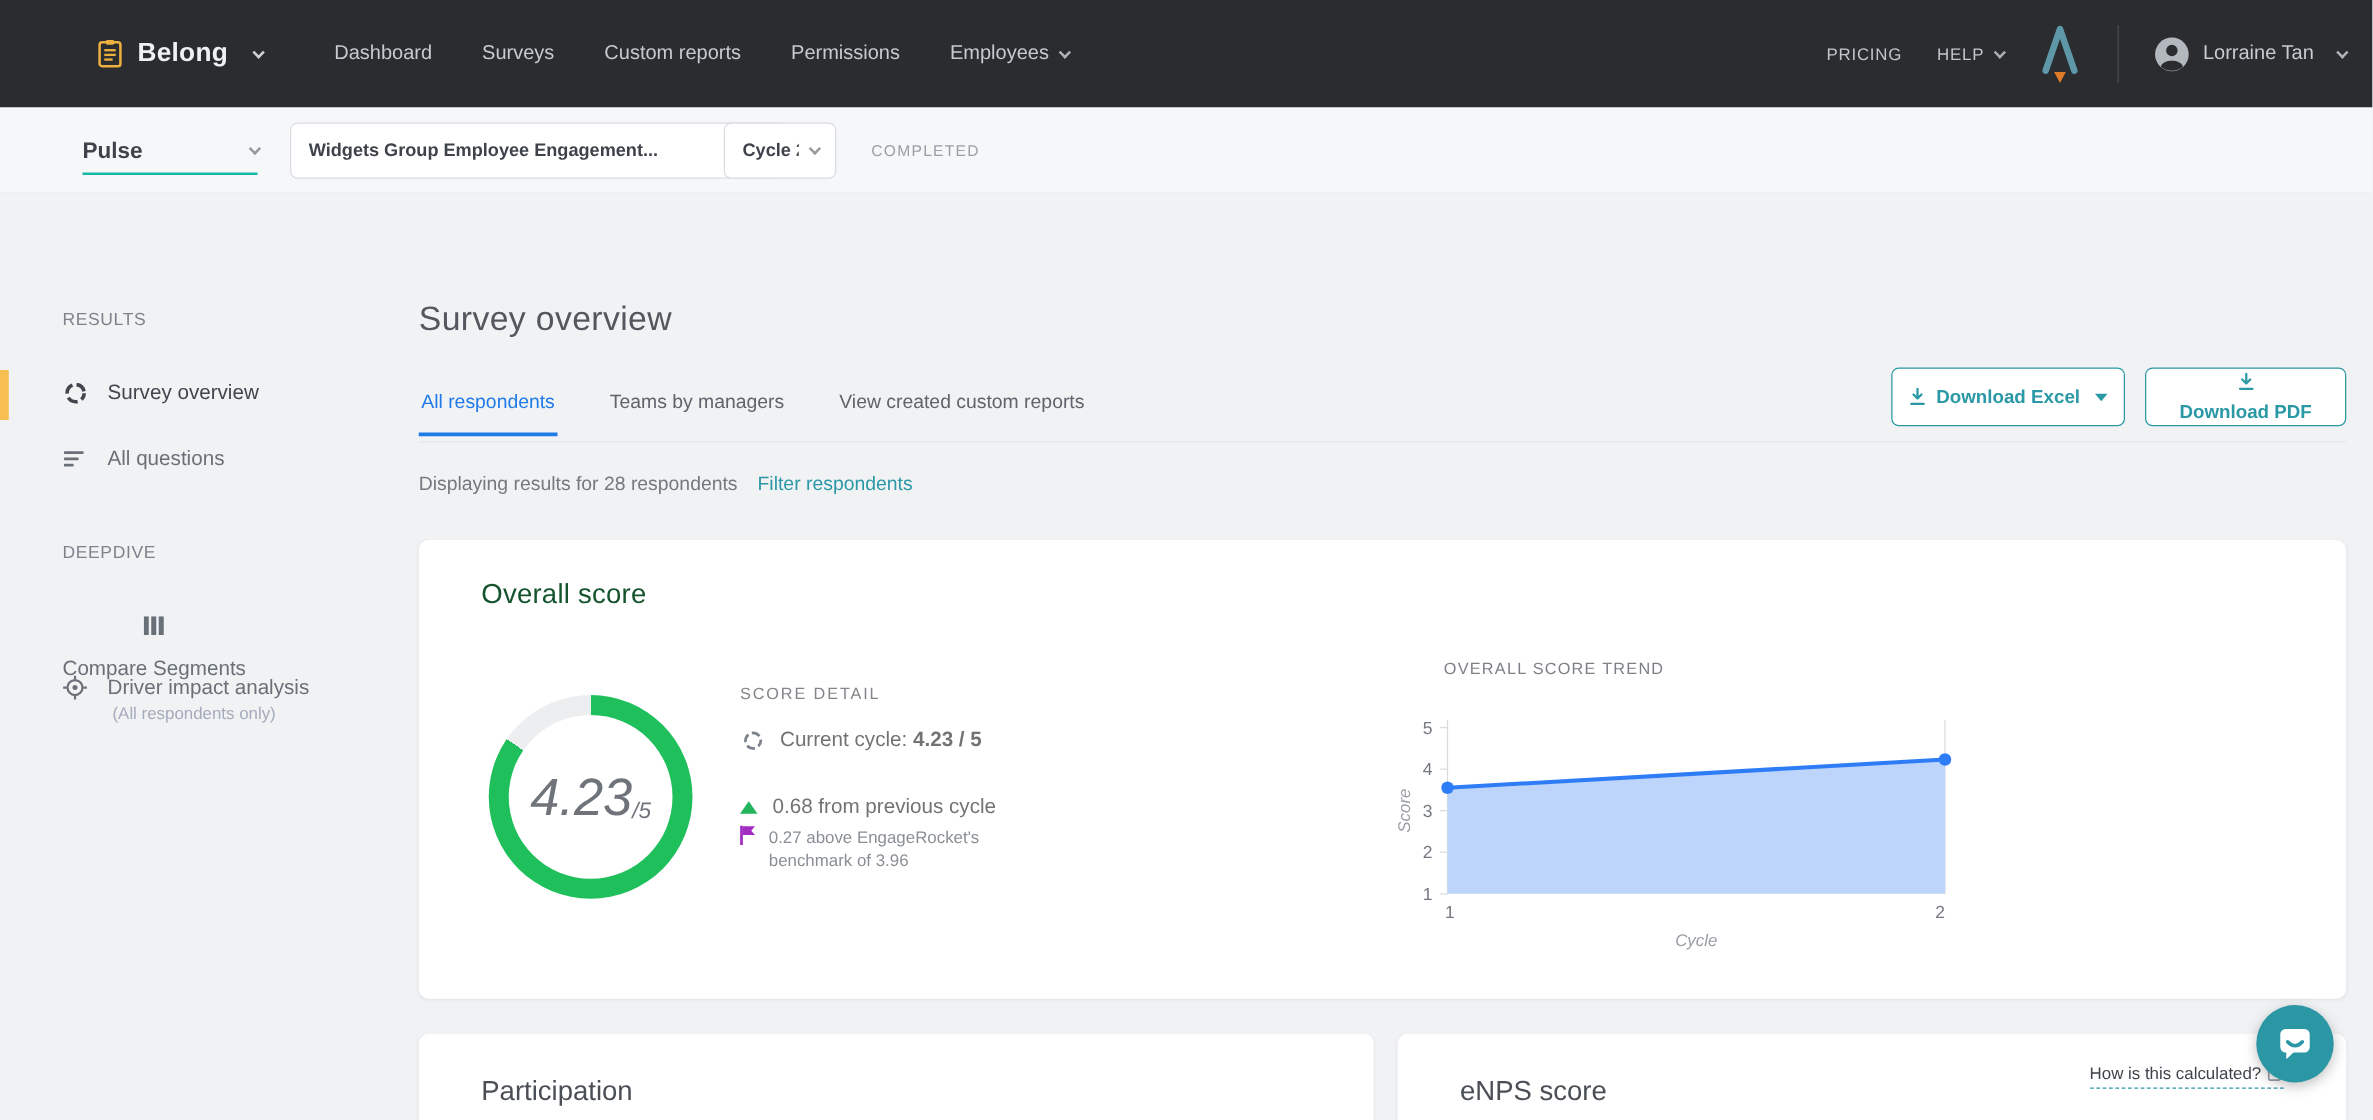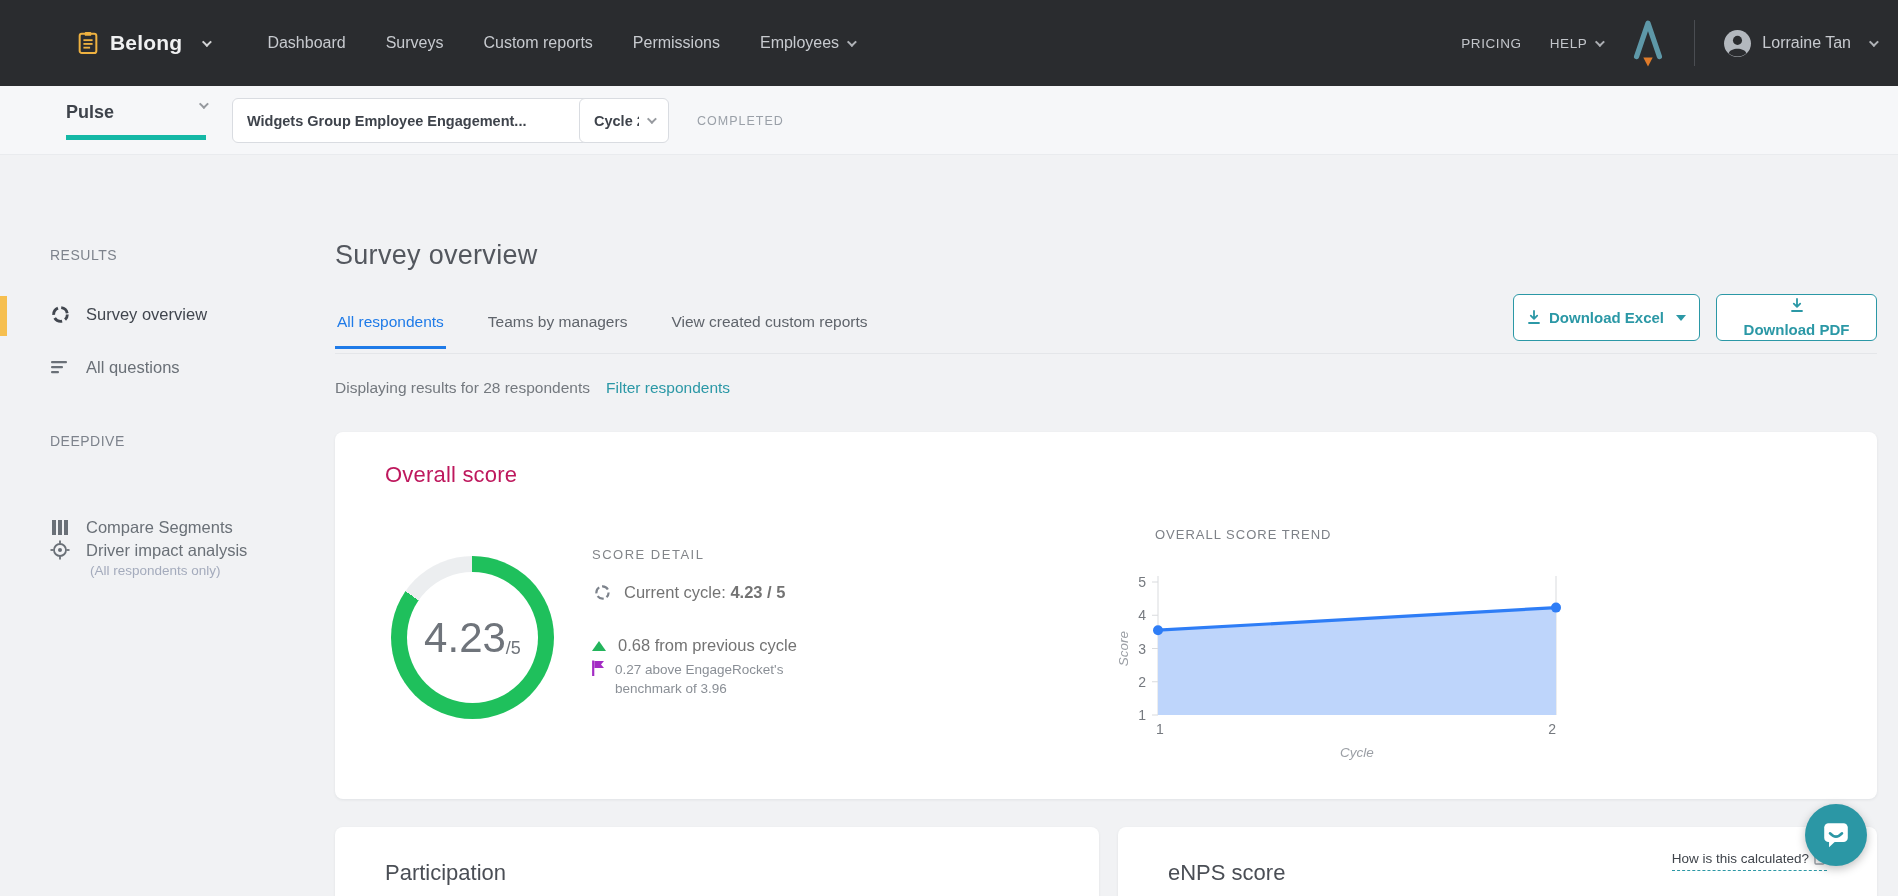--- a/index.html
+++ b/index.html
@@ -18,21 +18,21 @@
   .nav-small { color:#c2c5ca; font-size:13.5px; letter-spacing:0.6px; cursor:pointer; display:flex; align-items:center; }
   .nav-divider { width:1px; height:46px; background:#4a4d52; }
   .userbox { display:flex; align-items:center; gap:10px; color:#c7cacf; font-size:16px; cursor:pointer; }
   .chev { display:inline-block; width:7px; height:7px; border-right:2px solid currentColor;
     border-bottom:2px solid currentColor; transform:rotate(45deg) translateY(-2px); margin-left:8px; opacity:0.85; }
 
   
   .subbar { position:absolute; left:0; top:86px; width:1898px; height:69px; background:#f6f7f9;
     border-bottom:1px solid #e9ebee; }
   .pulse-wrap { position:absolute; left:66px; top:16px; width:140px; height:38px;
-    border-bottom:5px solid #14b8a6; display:flex; justify-content:space-between; cursor:pointer; }
+    border-bottom:2px solid #14b8a6; display:flex; align-items:center; justify-content:space-between; cursor:pointer; }
   .pulse-label { font-size:18px; font-weight:bold; color:#3e434b; }
   .pulse-wrap .chev { color:#85898f; }
   .selbox { position:absolute; top:12px; height:45px; background:#fff; border:1px solid #d9dce1; border-radius:6px;
     display:flex; align-items:center; justify-content:space-between; padding:0 14px; cursor:pointer; }
   .selbox-label { font-size:14.5px; font-weight:bold; color:#3e434b; white-space:nowrap; overflow:hidden; }
   .selbox .chev { color:#85898f; flex:0 0 auto; }
   .sel-survey { left:232px; width:399px; }
   .sel-cycle { left:579px; width:90px; }
   .status-text { position:absolute; left:697px; top:28px; font-size:12.5px; color:#9aa0a8; letter-spacing:1px; }
 
@@ -59,21 +59,21 @@
   .dl-pdf { left:1716px; width:161px;flex-direction:column; }
   .caret-down { width:0; height:0; border-left:5px solid transparent; border-right:5px solid transparent;
     border-top:6px solid currentColor; margin-left:4px; }
   .results-line { position:absolute; left:335px; top:379px; display:flex; align-items:center; gap:16px; }
   .results-text { font-size:15.5px; color:#74797f; }
   .link-teal { font-size:15.5px; color:#2b98a6; cursor:pointer; }
 
   
   .card { position:absolute; background:#fff; border-radius:8px; box-shadow:0 1px 3px rgba(40,50,60,0.08); }
   .card-overall { left:335px; top:432px; width:1542px; height:367px; }
-  .card-title { position:absolute; left:50px; top:30px; font-size:22px; color:#be185d; letter-spacing:0.2px; }
+  .card-title { position:absolute; left:50px; top:30px; font-size:22px; color:#14532d; letter-spacing:0.2px; }
   .donut { position:absolute; left:56px; top:124px; width:163px; height:163px; border-radius:50%; }
   .donut-inner { position:absolute; left:16px; top:16px; width:131px; height:131px; border-radius:50%;
     background:#fff; display:flex; align-items:center; justify-content:center; }
   .donut-score { font-size:42px; color:#6f747b; font-weight:300; }
   .donut-max { font-size:18px; color:#6f747b; margin-top:22px; }
   .detail-header { position:absolute; left:257px; top:115px; font-size:13px; color:#828589; letter-spacing:1.5px; }
   .detail-row { position:absolute; left:257px; display:flex; align-items:center; gap:12px; }
   .detail-text { font-size:16.5px; color:#737373; }
   .detail-text b { font-weight:bold; }
   .tri-up { width:0; height:0; border-left:7px solid transparent; border-right:7px solid transparent;
@@ -187,21 +187,21 @@
           <rect x="0" y="1" width="16" height="2.2" rx="1" fill="#6a7077"></rect>
           <rect x="0" y="6" width="12" height="2.2" rx="1" fill="#6a7077"></rect>
           <rect x="0" y="11" width="8" height="2.2" rx="1" fill="#6a7077"></rect>
         </svg>
     </span>
     <span class="lbl">All questions</span>
   </div>
 
   <div class="side-header" style="top:433px;">DEEPDIVE</div>
 
-  <div class="side-item" style="top:517px;">
+  <div class="side-item" style="top:490px;flex-direction:column;">
     <span class="sideicon">
       <svg width="17" height="15" viewBox="0 0 17 15">
           <rect x="0" y="0" width="4" height="15" fill="#6a7077"></rect>
           <rect x="6" y="0" width="4" height="15" fill="#6a7077"></rect>
           <rect x="12" y="0" width="4" height="15" fill="#6a7077"></rect>
         </svg>
     </span>
     <span class="lbl">Compare Segments</span>
   </div>
 
@@ -245,21 +245,21 @@
   </div>
 
   <div class="results-line">
     <span class="results-text">Displaying results for 28 respondents</span>
     <span class="link-teal">Filter respondents</span>
   </div>
 
   <div class="card card-overall">
     <div class="card-title">Overall score</div>
 
-    <div class="donut" id="donut" style="background: conic-gradient(rgb(31, 192, 92) 0deg, rgb(31, 192, 92) 84.6%, rgb(236, 238, 240) 84.6%, rgb(236, 238, 240) 100%);">
+    <div class="donut" id="donut" style="background: conic-gradient(rgb(31, 192, 92) 0deg, rgb(31, 192, 92) 84.6%, rgb(236, 238, 240) 84.6%, rgb(236, 238, 240) 100%); font-style: italic;">
       <div class="donut-inner">
         <span class="donut-score">4.23</span>
         <span class="donut-max">/5</span>
       </div>
     </div>
 
     <div class="detail-header">SCORE DETAIL</div>
 
     <div class="detail-row" style="top:150px;">
       <span class="sideicon">

